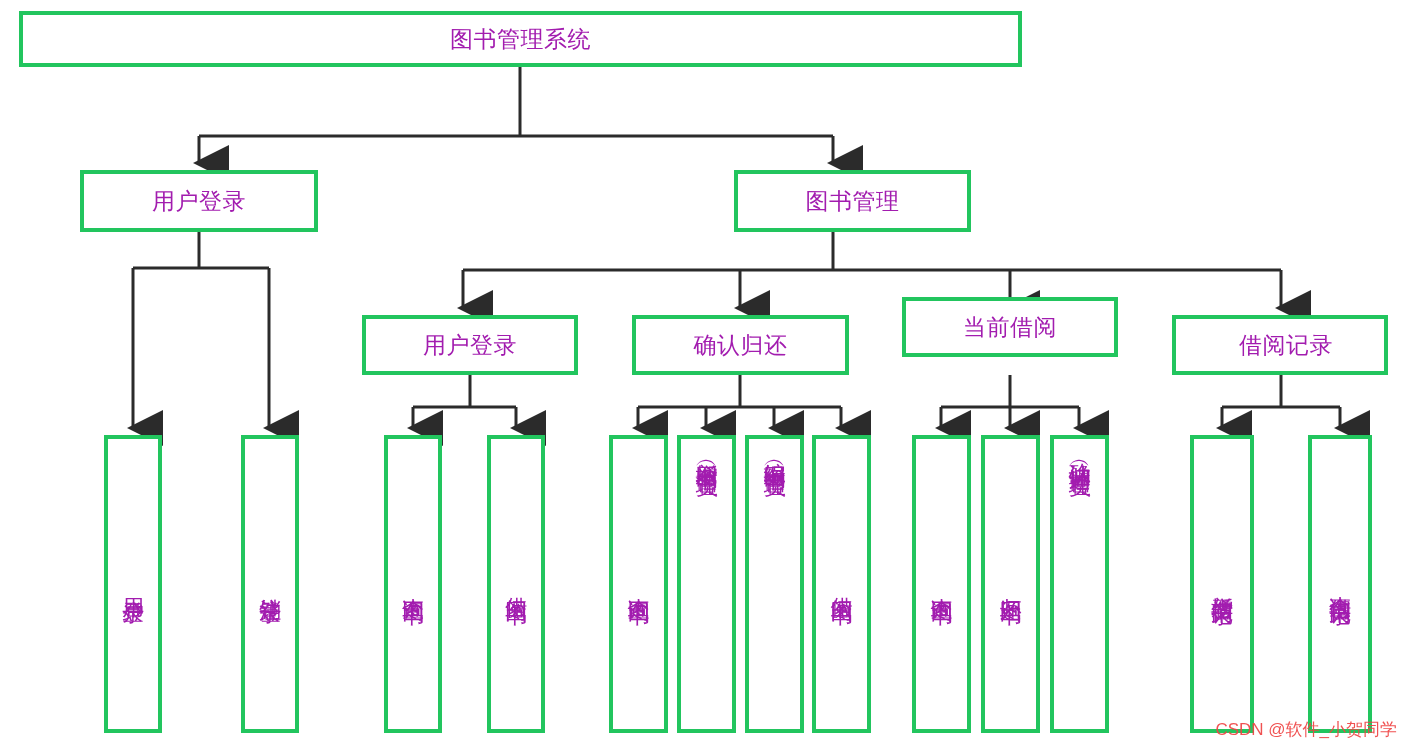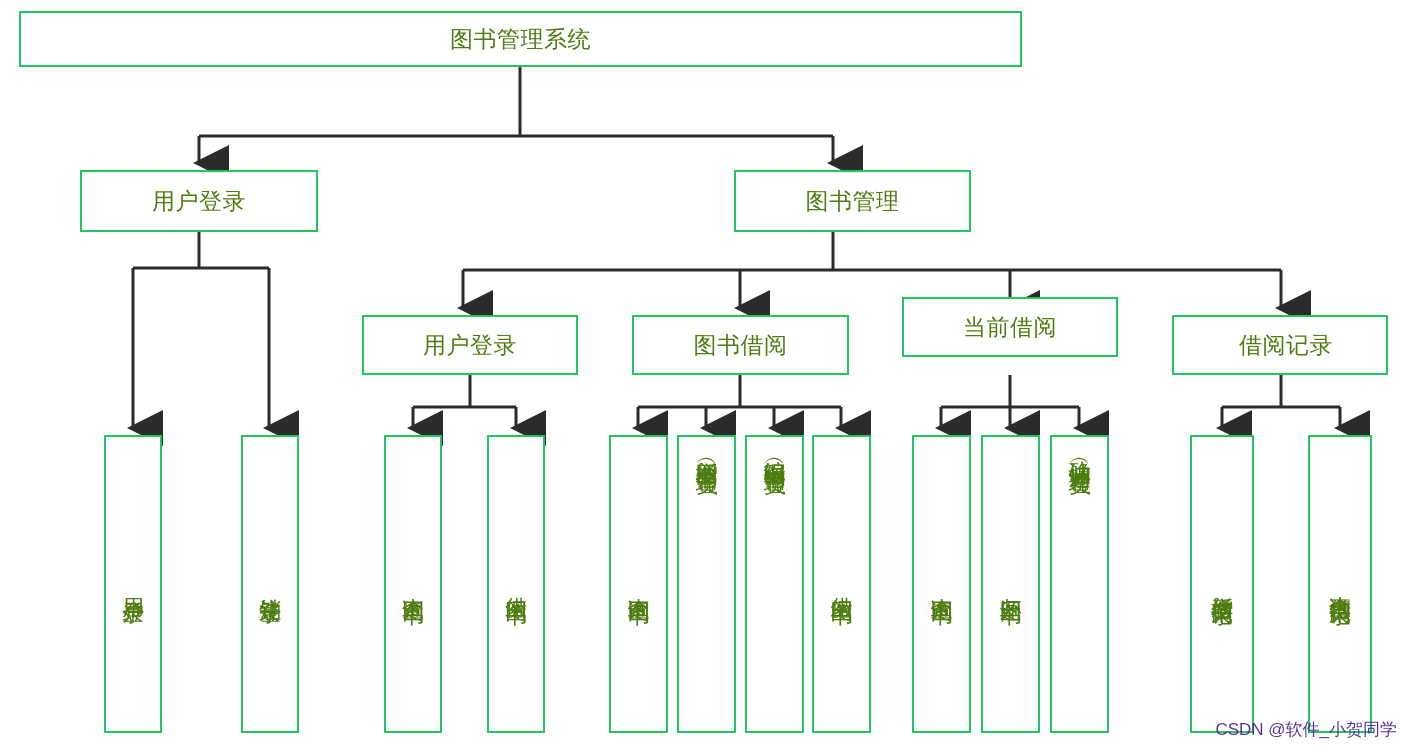--- a/index.html
+++ b/index.html
@@ -27,25 +27,25 @@
     top: 0;
     width: 1405px;
     height: 747px;
     pointer-events: none;
   }
   
   .node {
     position: absolute;
     box-sizing: border-box;
     background: #ffffff;
-    border: 2px solid #22c55e;
+    border: 4px solid #22c55e;
     display: flex;
     align-items: center;
     justify-content: center;
-    color: #4d7c0f;
+    color: #a21caf;
     z-index: 2;
   }
   .node .label {
     line-height: 1.0;
     white-space: nowrap;
   }
   
   .node.h .label {
     font-size: 23px;
     letter-spacing: 0.5px;
@@ -71,21 +71,21 @@
   .node.v.center {
     align-items: center;
     padding-top: 0;
   }
   
   #watermark {
     position: absolute;
     right: 8px;
     bottom: 6px;
     font-size: 17px;
-    color: #4c1d95;
+    color: #ef4444;
     opacity: 0.92;
     z-index: 5;
     white-space: nowrap;
   }
 </style>
 </head>
 <body>
 
 <div id="canvas">
 
@@ -151,21 +151,21 @@
 
   <div class="node h" style="left:711px; top:170px; width:237px; height:62px;margin-left:23px;">
     <span class="label">图书管理</span>
   </div>
 
   <div class="node h" style="left:362px; top:315px; width:216px; height:60px;">
     <span class="label">用户登录</span>
   </div>
 
   <div class="node h" style="left:632px; top:315px; width:217px; height:60px;">
-    <span class="label">图书借阅</span>
+    <span class="label">确认归还</span>
   </div>
 
   <div class="node h" style="left:902px; top:297px; width:216px; height:60px;justify-content:center;">
     <span class="label">当前借阅</span>
   </div>
 
   <div class="node h" style="left:1172px; top:315px; width:216px; height:60px;padding-left:12px;">
     <span class="label">借阅记录</span>
   </div>
 

